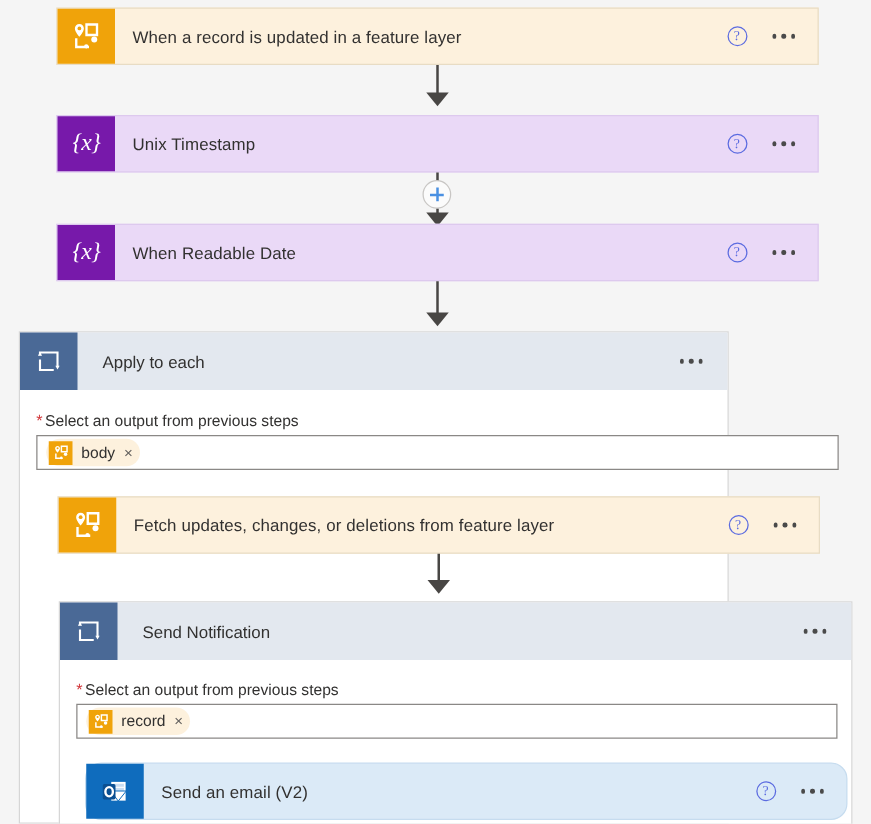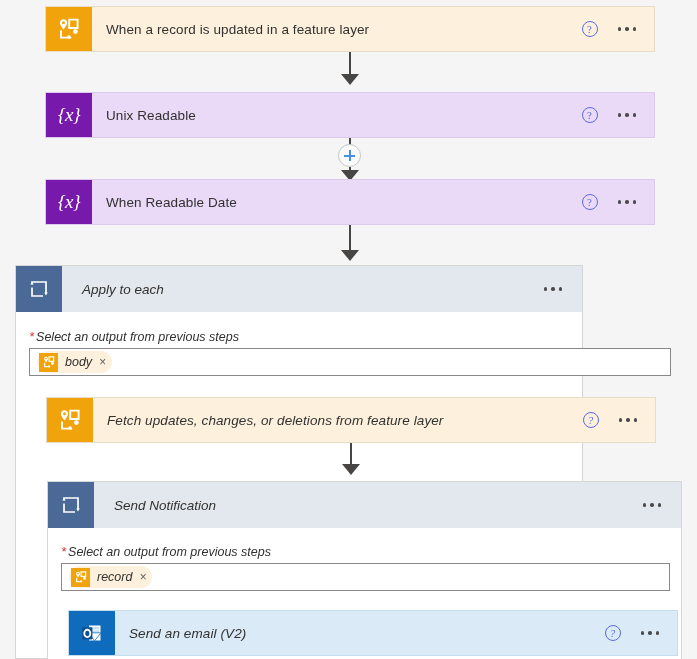--- a/index.html
+++ b/index.html
@@ -49,21 +49,21 @@
     align-items: center;
     gap: 20px;
     padding-right: 18px;
   }
 
   
   .card.arcgis   { background: #fdf1dd; border-color: #e8dcc4; }
   .card.arcgis .icon-box { background: #f0a30a; }
   .card.variable { background: #ead9f7; border-color: #ddc9ee; }
   .card.variable .icon-box { background: #7719aa; }
-  .card.outlook  { background: #dbeaf7; border-color: #c6dcef; }
+  .card.outlook  { background: #dbeaf7; border-color: #c6dcef; border-radius: 13px; }
   .card.outlook .icon-box { background: #0f6cbd; }
 
   
   .help-icon {
     width: 16px; height: 16px;
     border: 1.3px solid #5b6be0;
     border-radius: 50%;
     color: #5b6be0;
     font-size: 11px;
     line-height: 14px;
@@ -212,21 +212,21 @@
   </div>
 </div>
 
 <div class="conn" style="top:52px; height:25px;"></div>
 <div class="arrowhead" style="top:74px;"></div>
 
 <div class="card variable" style="position:absolute; left:45px; top:92px; width:610px;">
   <div class="icon-box">
     <span class="var-glyph">{x}</span>
   </div>
-  <div class="card-title">Unix Readable</div>
+  <div class="card-title">Unix Timestamp</div>
   <div class="card-actions">
     <div class="help-icon">?</div>
     <div class="ellipsis">
         <i></i>
         <i></i>
         <i></i>
       </div>
   </div>
 </div>
 
@@ -246,21 +246,21 @@
         <i></i>
         <i></i>
         <i></i>
       </div>
   </div>
 </div>
 
 <div class="conn" style="top:225px; height:28px;"></div>
 <div class="arrowhead" style="top:250px;"></div>
 
-<div class="scope" style="left:15px; top:265px; width:568px; height:394px;font-style:italic;">
+<div class="scope" style="left:15px; top:265px; width:568px; height:394px;">
 
   <div class="scope-header">
     <div class="icon-box">
       <svg width="22" height="22" viewBox="0 0 22 22">
         <path d="M4 6.2 V4 H18 V15" fill="none" stroke="#fff" stroke-width="1.7"></path>
         <path d="M4 9.5 V18 H15" fill="none" stroke="#fff" stroke-width="1.7"></path>
         <path d="M2.3 6.6 L4 3.7 L5.7 6.6 Z" fill="#fff"></path>
         <path d="M16.3 14.6 L18 17.6 L19.7 14.6 Z" fill="#fff"></path>
       </svg>
     </div>

